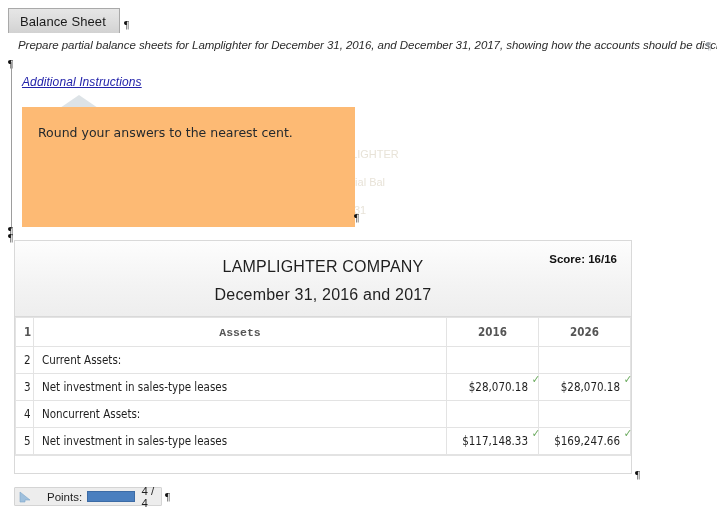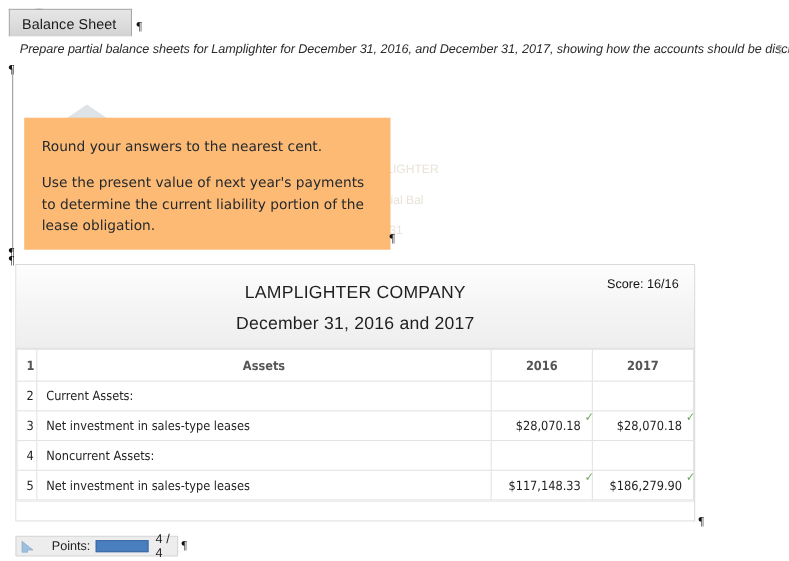--- a/index.html
+++ b/index.html
@@ -194,21 +194,21 @@
     padding: 3px 0 10px 0;
     letter-spacing: 0.2px;
   }
   .ws-title.sub  { padding: 0 0 10px 0; }
   .ws-title.sub2 { padding: 0 0 2px 0; }
   .score {
     position: absolute;
     right: 14px;
     top: 12px;
     font-size: 11.5px;
-    font-weight: normal;
+    font-weight: bold;
     color: #111;
   }
 
   table.grid {
     border-collapse: collapse;
     width: 100%;
     table-layout: fixed;
   }
   table.grid td {
     border: 1px solid #e3e3e3;
@@ -232,21 +232,21 @@
   }
   td.c-label { width: auto; text-align: left; }
   td.c-2016, td.c-2017 { width: 92px; text-align: right; padding-right: 14px; }
   tr.hdr td {
     text-align: center;
     color: #555555;
     font-weight: bold;
     height: 29px;
     background: #ffffff;
   }
-  tr.hdr td.c-label { text-align: center; }
+  tr.hdr td.c-label { text-align: center; font-family: Liberation Mono, monospace; }
   td.section {
     color: #9a9a9a;
   }
   .val-wrap {
     position: relative;
     display: inline-block;
     padding-right: 2px;
   }
   .tick {
     position: absolute;
@@ -327,48 +327,48 @@
   <span class="pilcrow pc-tab">¶</span>
 
   <div class="instructions">Prepare partial balance sheets for Lamplighter for December 31, 2016, and December 31, 2017, showing how the accounts should be disclosed.</div>
   <span class="pilcrow faint pc-instr">¶</span>
 
   <span class="pilcrow pc-m1">¶</span>
   <div class="margin-rule"></div>
   <span class="pilcrow pc-m2">¶</span>
   <span class="pilcrow pc-m3">¶</span>
 
+  <a class="addl-link" href="#">Additional Instructions</a>
 
   <div class="watermark">
     <div>LAMPLIGHTER</div>
     <div>Partial Bal</div>
     <div>31</div>
   </div>
 
   <div class="callout-arrow"></div>
   <div class="callout">
     <p>Round your answers to the nearest cent.</p>
-    <p>Use the present value of next year's payments to determine the current liability portion of the lease obligation.</p>
   </div>
   <span class="pilcrow pc-callout">¶</span>
 
   <div class="worksheet">
     <div class="ws-header">
       <div class="score">Score: 16/16</div>
       <div class="ws-title">LAMPLIGHTER COMPANY</div>
       <div class="ws-title sub2">December 31, 2016 and 2017</div>
     </div>
 
     <table class="grid">
       <tbody>
         <tr class="hdr">
           <td class="rownum">1</td>
           <td class="c-label">Assets</td>
           <td class="c-2016">2016</td>
-          <td class="c-2017">2017</td>
+          <td class="c-2017">2026</td>
         </tr>
 
         <tr>
           <td class="rownum">2</td>
           <td class="c-label section">Current Assets:</td>
           <td class="c-2016"></td>
           <td class="c-2017"></td>
         </tr>
 
         <tr>
@@ -399,21 +399,21 @@
           <td class="rownum">5</td>
           <td class="c-label">Net investment in sales-type leases</td>
           <td class="c-2016">
             <span class="val-wrap">
               <span>$117,148.33</span>
               <span class="tick" style="color: rgb(103, 168, 90);">✓</span>
             </span>
           </td>
           <td class="c-2017">
             <span class="val-wrap">
-              <span>$186,279.90</span>
+              <span>$169,247.66</span>
               <span class="tick" style="color: rgb(103, 168, 90);">✓</span>
             </span>
           </td>
         </tr>
       </tbody>
     </table>
     <div class="ws-footer"></div>
   </div>
   <span class="pilcrow pc-ws">¶</span>
 

